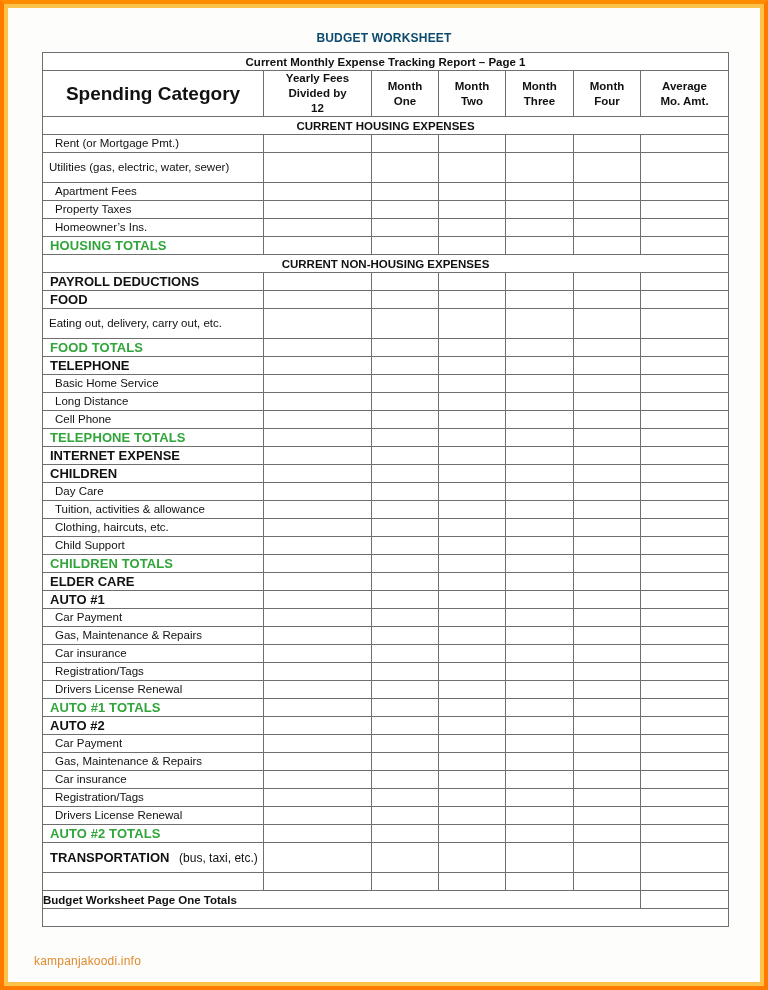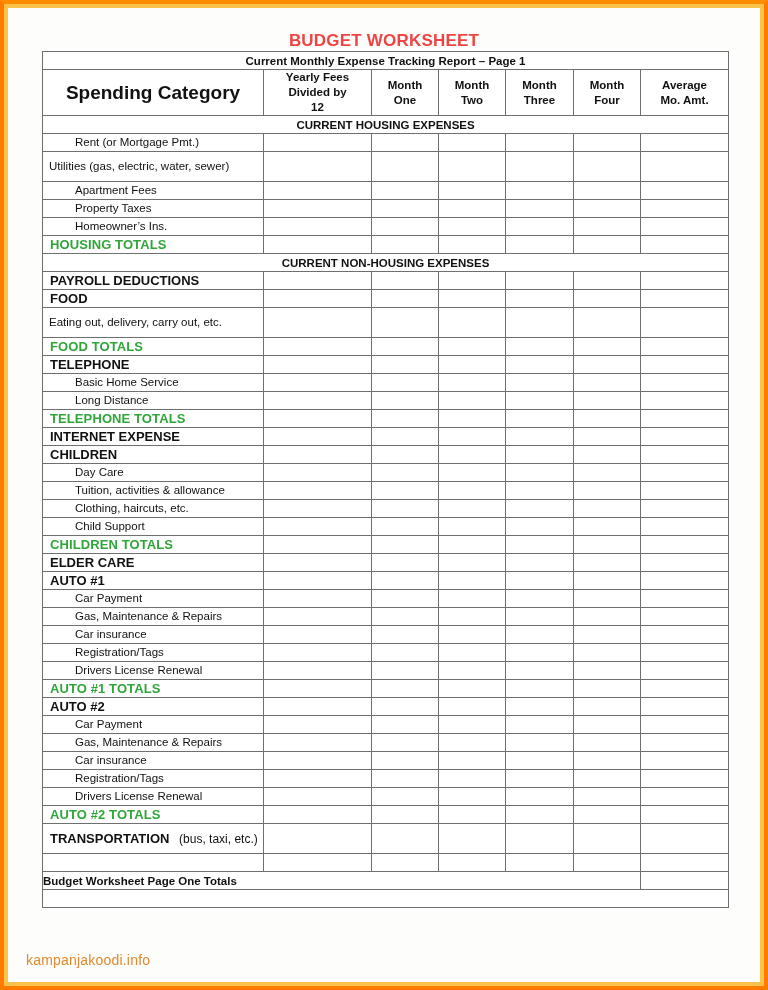--- a/index.html
+++ b/index.html
@@ -45,26 +45,27 @@
     width: 752px;
     height: 974px;
     background: #fdfdfb;
     box-sizing: border-box;
     overflow: hidden;
   }
 
   
   .doc-title {
     text-align: center;
-    color: #ef4444;
+    color: #0c4a6e;
     font-weight: bold;
-    font-size: 17px;
+    font-size: 12px;
     font-variant: small-caps;
     letter-spacing: 0.2px;
     margin-top: 23px;
+    margin-bottom: 7px;
   }
 
   
   table.budget {
     border-collapse: collapse;
     table-layout: fixed;
     width: 687px;
     margin-left: 34px;
     background: #404040;
   }
@@ -112,21 +113,21 @@
     height: 19px;
   }
 
   
   .lbl {
     padding-left: 6px;
     padding-right: 3px;
     font-size: 12px;
     line-height: 15px;
   }
-  .lbl.sub { padding-left: 32px; text-indent: 0; }
+  .lbl.sub { padding-left: 12px; text-indent: 0; }
   .lbl.sub.wrap { padding-left: 24px; text-indent: -18px; }
   .lbl.grp {
     font-weight: bold;
     font-size: 13px;
     padding-left: 7px;
   }
   .lbl.tot {
     font-weight: bold;
     font-size: 13px;
     color: #30a63a;
@@ -148,23 +149,23 @@
     font-size: 16px;
     padding-left: 8px;
     height: 26px;
   }
   .blank-row td { height: 14px; }
   .blank-row-tall td { height: 17px; }
 
   
   .watermark {
     position: absolute;
-    left: 18px;
+    left: 26px;
     bottom: 14px;
-    font-size: 14px;
+    font-size: 12px;
     color: #e08a2e;
     letter-spacing: 0.2px;
   }
 </style>
 </head>
 <body>
 
 <div id="page">
   <div id="page-outline"></div>
 
@@ -339,20 +340,29 @@
         <tr>
           <td class="lbl sub">Long Distance</td>
           <td></td>
           <td></td>
           <td></td>
           <td></td>
           <td></td>
           <td></td>
         </tr>
         <tr>
+          <td class="lbl sub">Cell Phone</td>
+          <td></td>
+          <td></td>
+          <td></td>
+          <td></td>
+          <td></td>
+          <td></td>
+        </tr>
+        <tr>
           <td class="lbl tot">TELEPHONE TOTALS</td>
           <td class="faint nodiv"></td>
           <td class="faint"></td>
           <td class="faint"></td>
           <td class="faint"></td>
           <td class="faint"></td>
           <td class="faint"></td>
         </tr>
 
         <tr>

